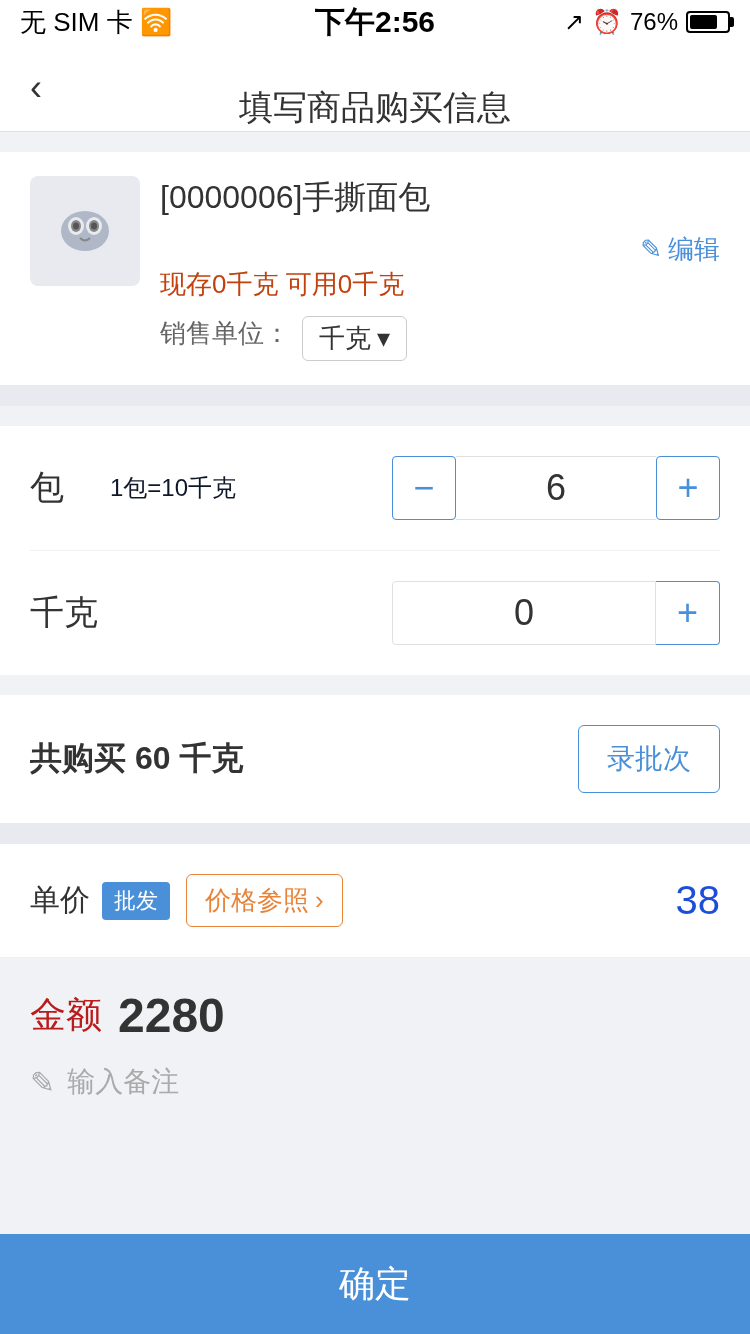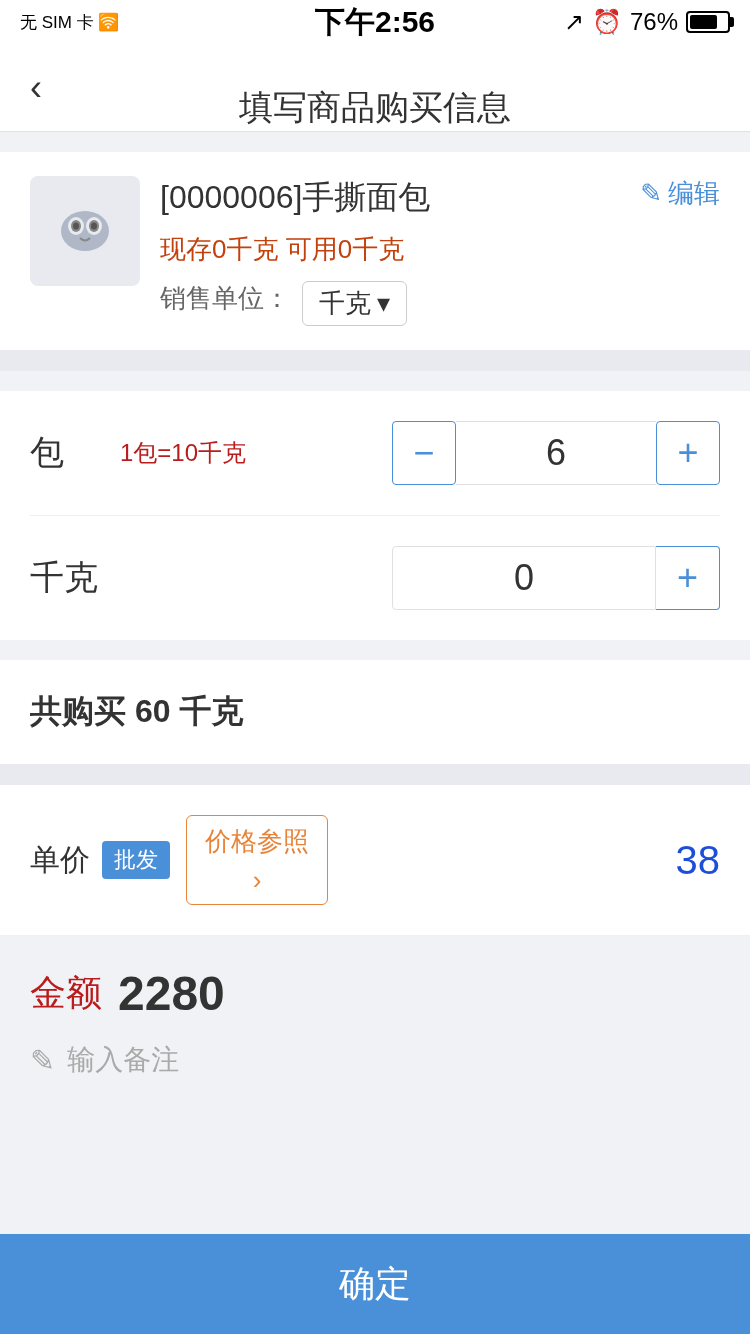--- a/index.html
+++ b/index.html
@@ -21,21 +21,21 @@
       align-items: center;
       justify-content: space-between;
       padding: 0 20px;
       font-size: 28px;
       font-weight: 500;
     }
     .status-left {
       display: flex;
       align-items: center;
       gap: 10px;
-      font-size: 17px;
+      font-size: 26px;
       color: #000;
     }
     .status-center {
       font-size: 30px;
       font-weight: 600;
       color: #000;
       position: absolute;
       left: 50%;
       transform: translateX(-50%);
     }
@@ -173,22 +173,21 @@
       border-bottom: 1px solid #f0f0f0;
     }
     .qty-label {
       font-size: 34px;
       color: #333;
       font-weight: 500;
       min-width: 80px;
     }
     .qty-sublabel {
       font-size: 24px;
-      color: #b91c1c;
-      margin-left: 10px;
+      color: #0f172a;
       flex: 1;
     }
     .qty-controls {
       display: flex;
       align-items: center;
       gap: 0;
     }
     .qty-btn {
       width: 64px;
       height: 64px;
@@ -305,21 +304,20 @@
       border: 1px solid #e8843a;
       border-radius: 6px;
       padding: 8px 18px;
       font-size: 26px;
       color: #e8843a;
       background: #fff;
       display: flex;
       align-items: center;
       gap: 6px;
       cursor: pointer;
-      flex-direction: column;
     }
     .price-value {
       margin-left: auto;
       font-size: 40px;
       color: #1d4ed8;
       font-weight: 500;
     }
 
     
     .amount-section {
@@ -413,21 +411,21 @@
       <ellipse cx="21" cy="20" rx="8" ry="9" fill="#fff" opacity="0.7"></ellipse>
       <ellipse cx="39" cy="20" rx="8" ry="9" fill="#fff" opacity="0.7"></ellipse>
       <ellipse cx="21" cy="20" rx="5" ry="6" fill="#888"></ellipse>
       <ellipse cx="39" cy="20" rx="5" ry="6" fill="#888"></ellipse>
       <ellipse cx="21" cy="20" rx="3" ry="3.5" fill="#555"></ellipse>
       <ellipse cx="39" cy="20" rx="3" ry="3.5" fill="#555"></ellipse>
       <path d="M25 32 Q30 37 35 32" stroke="#888" stroke-width="2" fill="none"></path>
     </svg>
   </div>
   <div class="product-info">
-    <div style="display:flex;justify-content:flex-end;align-items:flex-start;">
+    <div style="display:flex;justify-content:flex-end;align-items:flex-start;flex-direction:column;">
       <span class="product-name">[0000006]手撕面包</span>
       <span class="edit-btn">
         <span>✎</span>
         <span>编辑</span>
       </span>
     </div>
     <div class="product-stock">现存0千克  可用0千克</div>
     <div class="product-unit-row">
       <span>销售单位：</span>
       <div class="unit-select">
@@ -461,20 +459,21 @@
     </div>
   </div>
 </div>
 
 <div class="summary-section">
   <div class="summary-text">
     <span>共购买</span>
     <span>60</span>
     <span>千克</span>
   </div>
+  <button class="batch-btn">录批次</button>
 </div>
 
 <div class="divider"></div>
 
 <div class="price-section">
   <span class="price-label">单价</span>
   <span class="price-tag">批发</span>
   <button class="price-ref-btn">
     <span>价格参照</span>
     <span>›</span>

